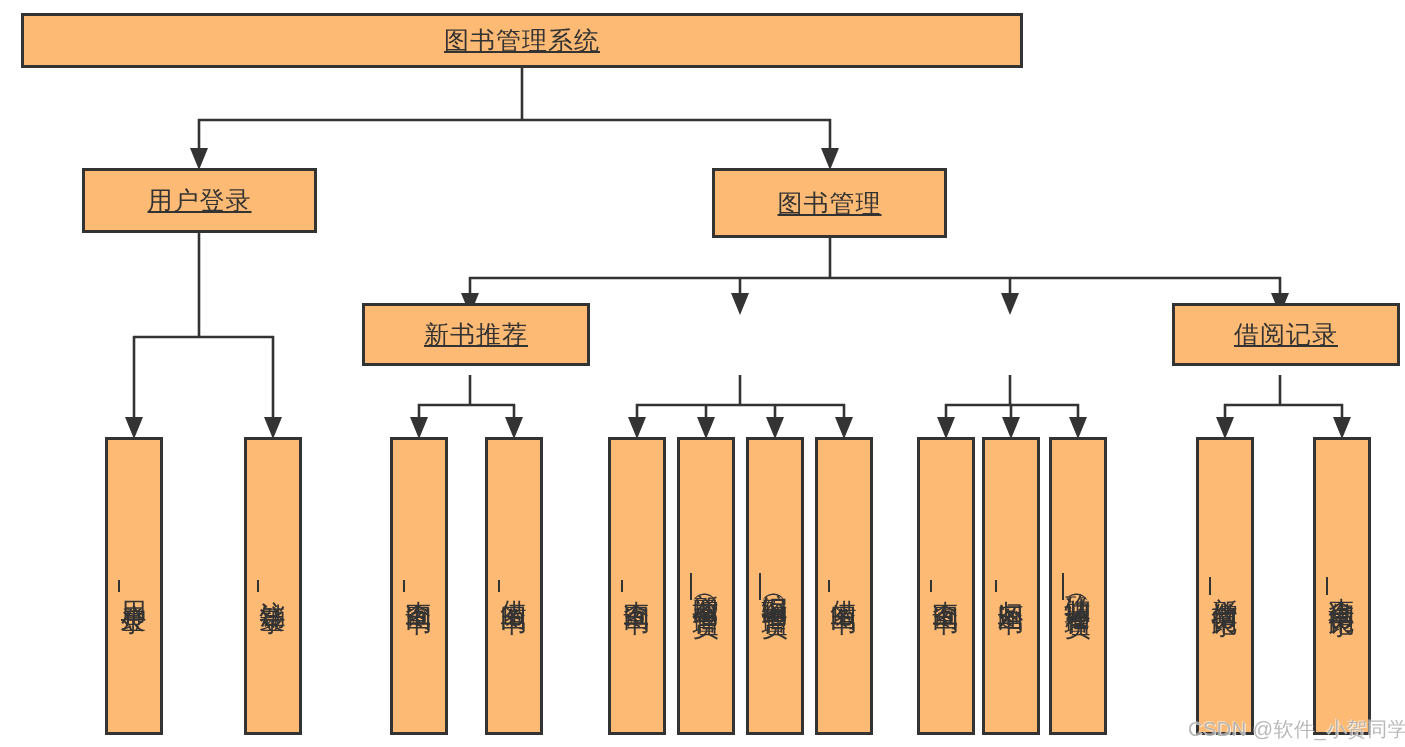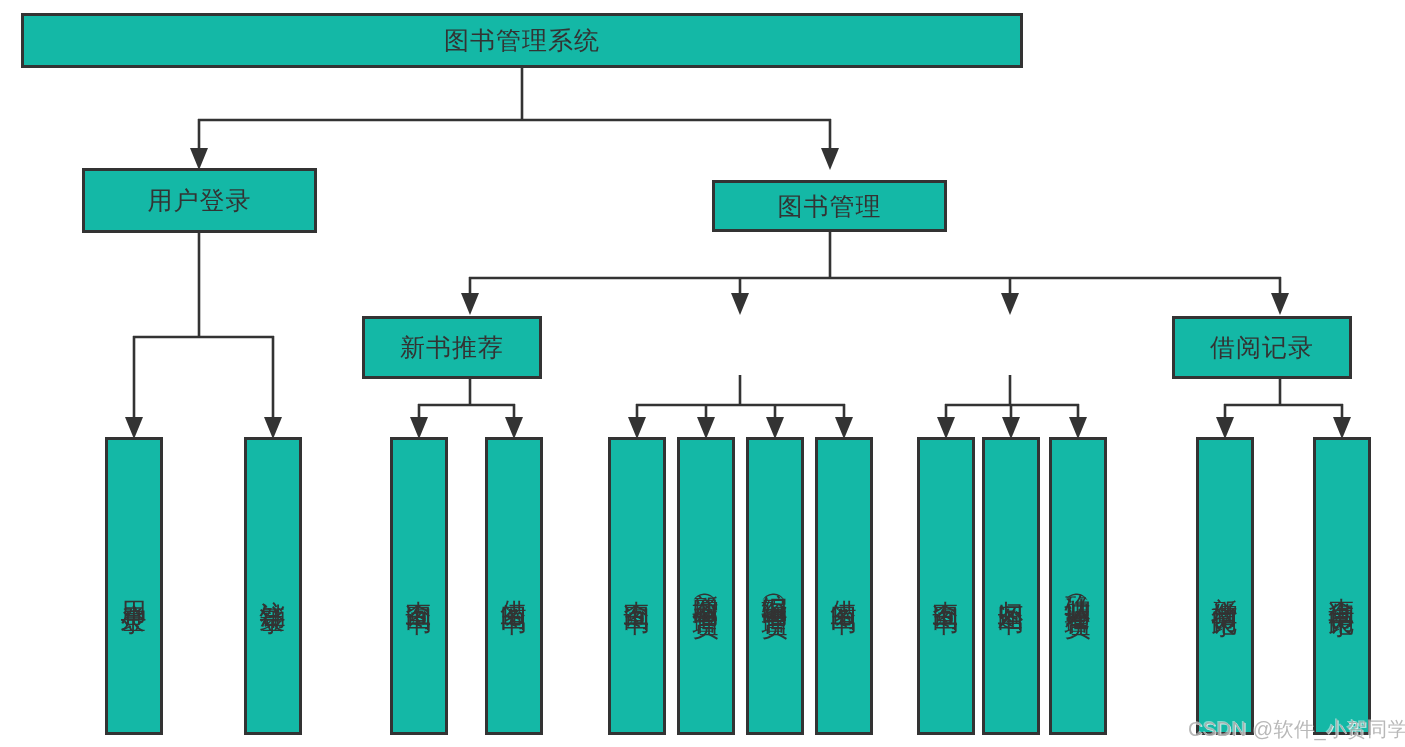--- a/index.html
+++ b/index.html
@@ -29,35 +29,36 @@
     stroke-width: 2.6;
     fill: none;
   }
   .connectors polygon {
     fill: #333333;
     stroke: none;
   }
   .box {
     position: absolute;
     box-sizing: border-box;
-    background: #14b8a6;
+    background: #fdba74;
     border: 3px solid #333333;
     display: flex;
     align-items: center;
     justify-content: center;
     color: #333333;
+    text-decoration: underline;
   }
   .hbox {
     font-size: 25px;
     letter-spacing: 1px;
   }
   .box-root   { left: 21px;  top: 13px;  width: 1002px; height: 55px; }
   .box-l2a    { left: 82px;  top: 168px; width: 235px;  height: 65px; }
-  .box-l2b    { left: 712px; top: 180px; width: 235px;  height: 52px; }
-  .box-l3     { top: 316px;  width: 180px; height: 63px; }
+  .box-l2b    { left: 712px; top: 168px; width: 235px;  height: 70px; }
+  .box-l3     { top: 303px;  width: 228px; height: 63px; }
   .box-l3a    { left: 362px; }
   .box-l3b    { left: 632px; }
   .box-l3c    { left: 902px; }
   .box-l3d    { left: 1172px; }
   .vbox {
     top: 437px;
     width: 58px;
     height: 298px;
     writing-mode: vertical-rl;
     text-orientation: mixed;

